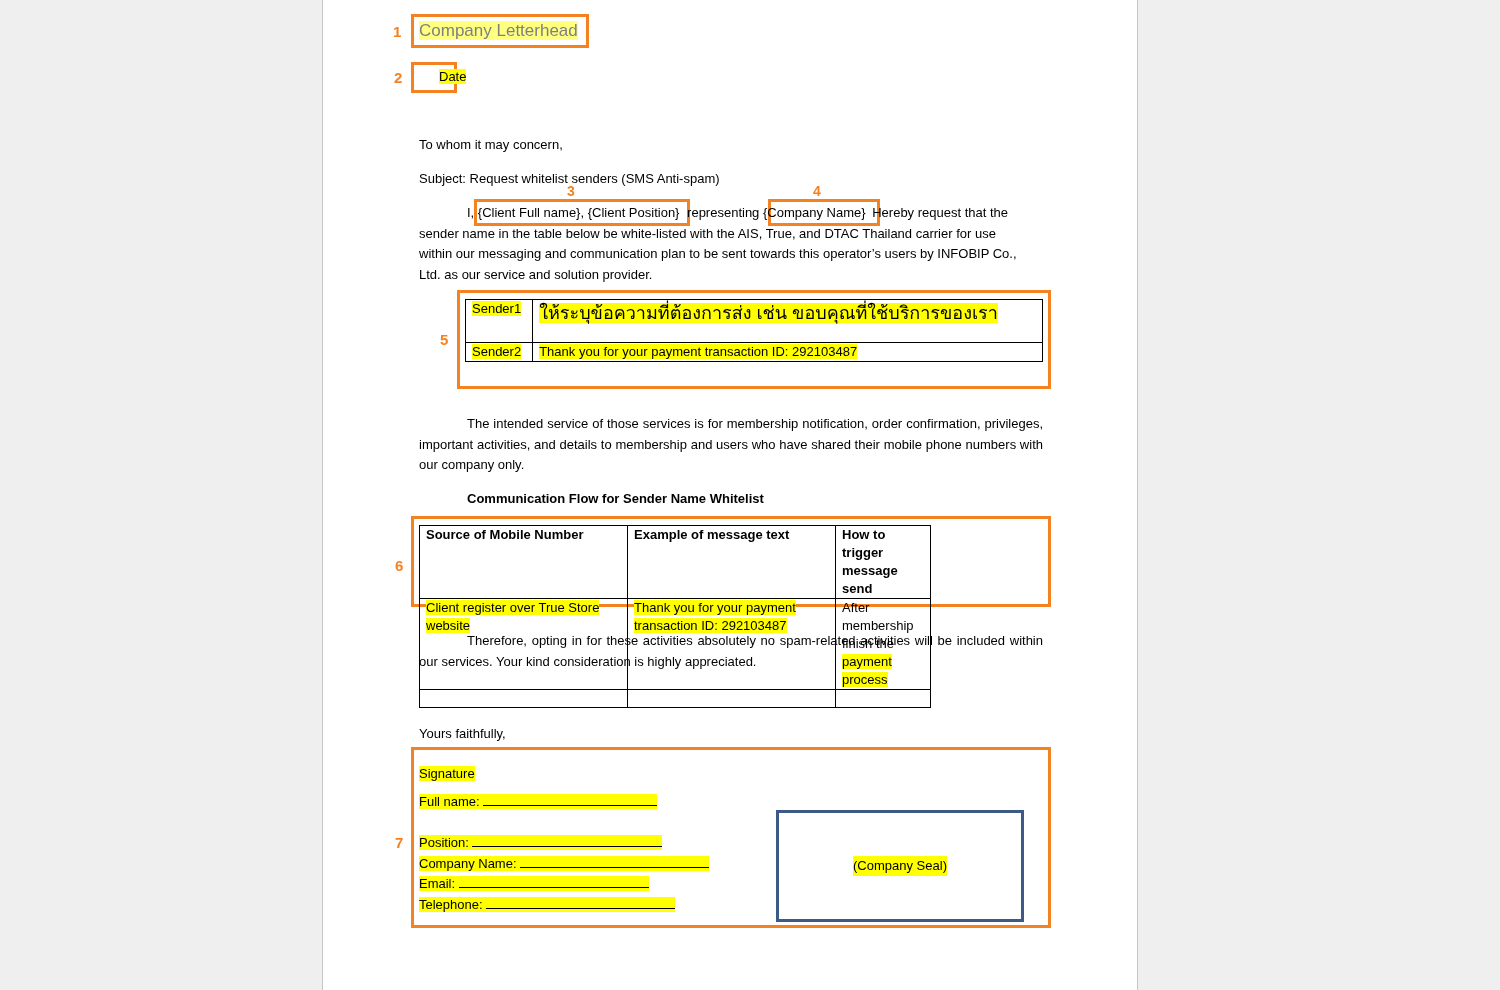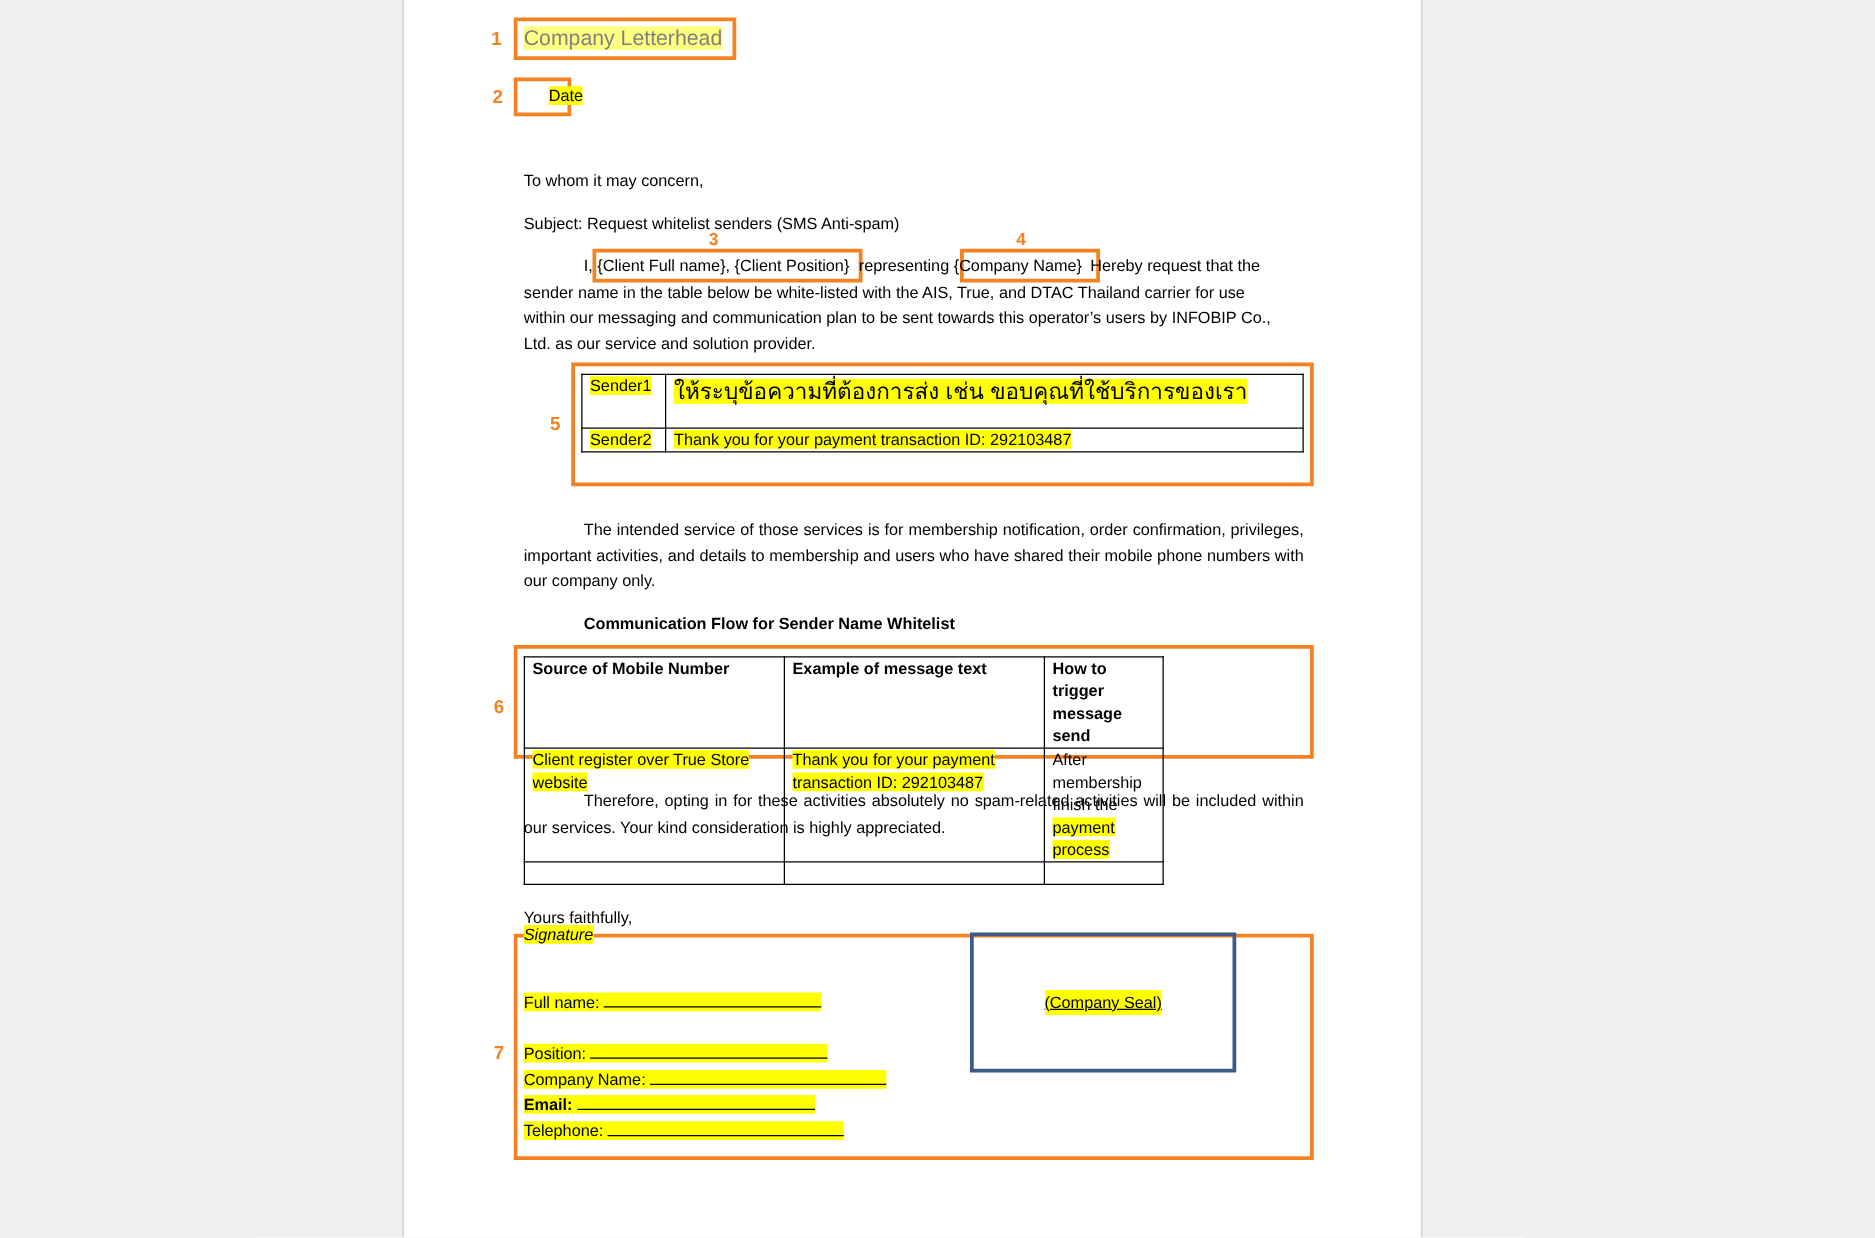--- a/index.html
+++ b/index.html
@@ -94,36 +94,36 @@
   </tbody>
     </table>
 
   <div class="abs txt just" style="left:96px;top:631px;width:624px;text-indent:48px;">Therefore, opting in for these activities absolutely no spam-related activities will be included within our services. Your kind consideration is highly appreciated.</div>
 
   <div class="abs txt" style="left:96px;top:724px;">Yours faithfully,</div>
 
   <div class="num" style="left:72px;top:834px;">7</div>
   <div class="obox" style="left:88px;top:747px;width:640px;height:181px;"></div>
 
-  <div class="abs txt" style="left:96px;top:738px;font-style:italic;">
+  <div class="abs txt" style="left:96px;top:764px;">
     <span class="hl">Signature</span>
   </div>
   <div class="abs txt" style="left:96px;top:792px;">
     <span class="hl"><span>Full name: </span><span class="uline" style="width:174px;"></span></span>
   </div>
   <div class="abs txt" style="left:96px;top:833px;">
     <span class="hl"><span>Position: </span><span class="uline" style="width:190px;"></span></span>
   </div>
   <div class="abs txt" style="left:96px;top:854px;">
     <span class="hl"><span>Company Name: </span><span class="uline" style="width:189px;"></span></span>
   </div>
-  <div class="abs txt" style="left:96px;top:874px;font-weight:bold;">
+  <div class="abs txt" style="left:96px;top:874px;">
     <span class="hl"><span>Email: </span><span class="uline" style="width:190px;"></span></span>
   </div>
   <div class="abs txt" style="left:96px;top:895px;">
     <span class="hl"><span>Telephone: </span><span class="uline" style="width:189px;"></span></span>
   </div>
 
-  <div class="seal" style="left:453px;top:746px;width:213px;height:112px;text-decoration:underline;">
+  <div class="seal" style="left:453px;top:810px;width:248px;height:112px;">
     <span class="txt hl">(Company Seal)</span>
   </div>
 
 </div>
 
 </body></html>

